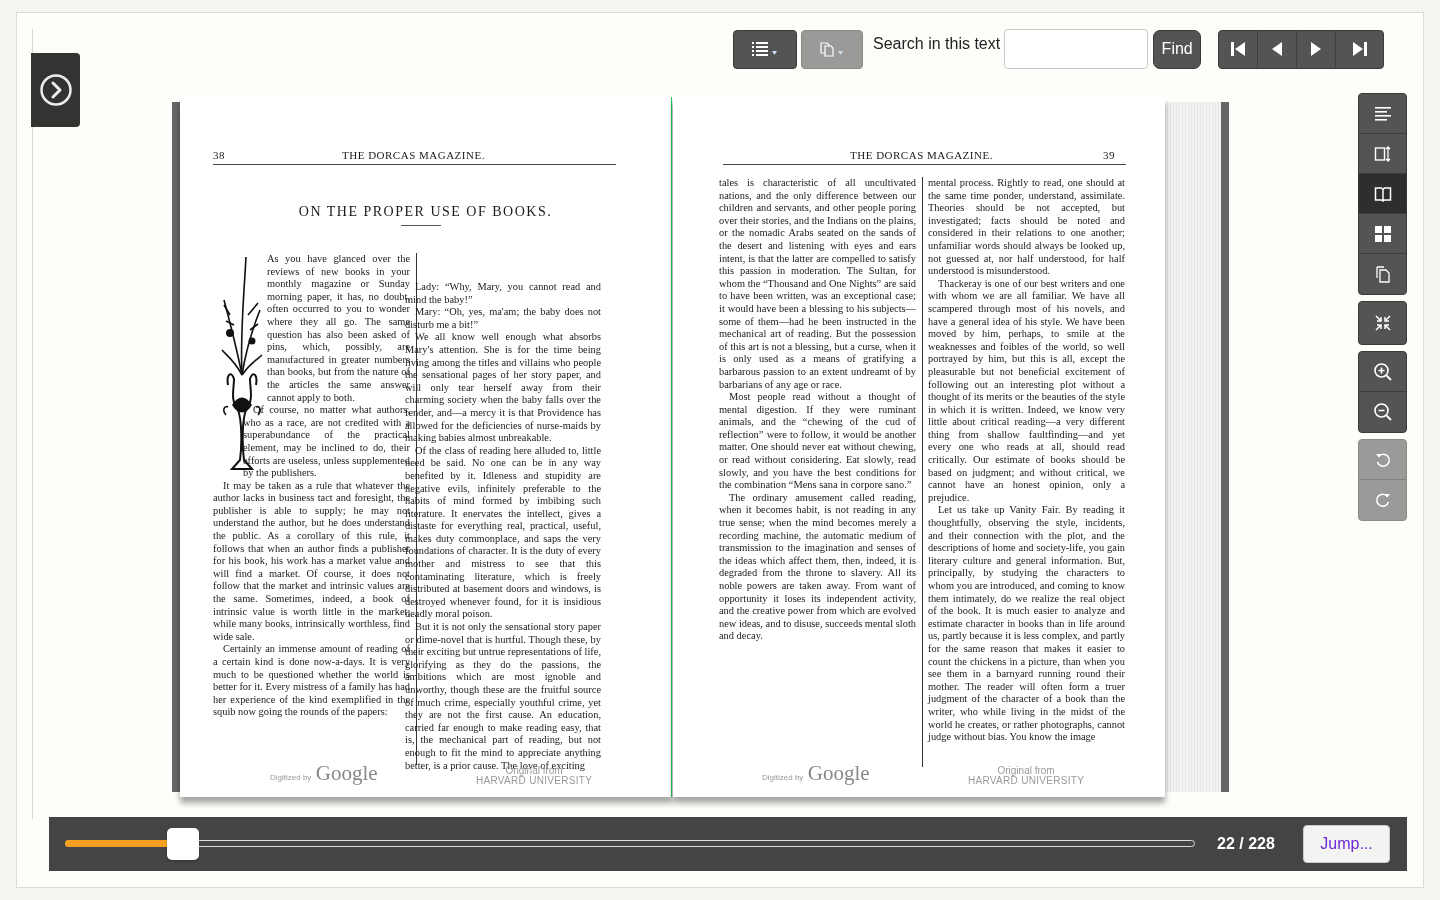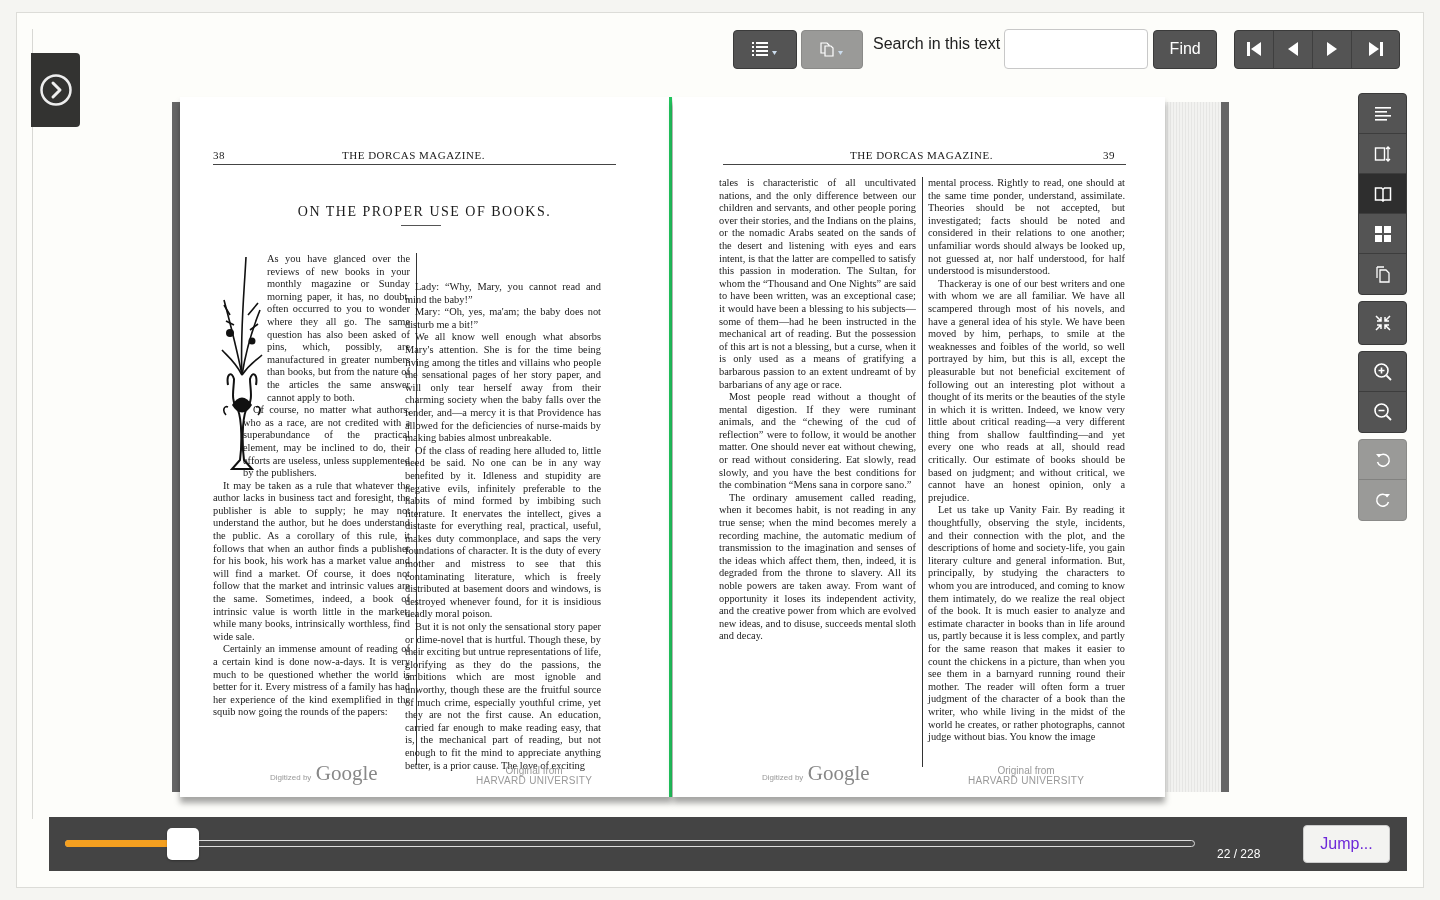--- a/index.html
+++ b/index.html
@@ -8,60 +8,60 @@
   .frame { position: absolute; left: 16px; top: 12px; width: 1408px; height: 876px; background: #fdfdfa; border: 1px solid #dcdcd8; }
   .frame-inner-line { position: absolute; left: 32px; top: 29px; width: 1px; height: 790px; background: #d8d8d4; }
 
   .nav-toggle { position: absolute; left: 31px; top: 53px; width: 49px; height: 74px; background: #333331; border-radius: 0 4px 4px 0; display: flex; align-items: center; justify-content: center; cursor: pointer; }
 
   .toolbar { position: absolute; top: 29px; left: 733px; height: 40px; display: flex; align-items: center; }
   .tb-btn { height: 39px; background: #545454; border: 1px solid #3a3a3a; border-radius: 4px; display: flex; align-items: center; justify-content: center; color: #fff; cursor: pointer; }
   .tb-btn.light { background: #9a9a98; border-color: #8a8a88; }
   .search-label { font-size: 16px; color: #222; margin: 0 4px 11px 6px; white-space: nowrap; }
   .search-input { width: 144px; height: 40px; border: 1px solid #c8c8c8; border-radius: 4px; background: #fff; margin-right: 5px; font-size: 14px; padding: 0 6px; }
-  .find-btn { width: 64px; font-size: 16px; margin-right: 17px; }
+  .find-btn { width: 48px; font-size: 16px; margin-right: 17px; border-radius: 7px; }
   .pager { display: flex; height: 39px; border: 1px solid #3a3a3a; border-radius: 4px; overflow: hidden; background: #545454; }
   .pager .p { width: 39px; height: 100%; display: flex; align-items: center; justify-content: center; border-right: 1px solid #3f3f3f; cursor: pointer; }
   .pager .p:last-child { border-right: none; width: 47px; }
 
   .sidebar { position: absolute; left: 1358px; top: 93px; width: 49px; }
   .sgroup { border: 1px solid #3a3a3a; border-radius: 4px; overflow: hidden; margin-bottom: 6px; background: #545454; }
   .sgroup.light { background: #9a9a98; border-color: #8a8a88; }
   .sbtn { height: 40px; display: flex; align-items: center; justify-content: center; border-bottom: 1px solid #3d3d3d; cursor: pointer; }
   .sbtn:last-child { border-bottom: none; }
   .sbtn.active { background: #2e2e2e; }
   .sgroup.light .sbtn { border-bottom-color: #828280; }
 
   .book { position: absolute; left: 172px; top: 97px; width: 1057px; height: 700px; }
   .book-left-edge { position: absolute; left: 0; top: 5px; width: 8px; height: 690px; background: #666; }
   .book-right-edge { position: absolute; left: 1049px; top: 5px; width: 8px; height: 690px; background: #666; }
   .page-stack { position: absolute; left: 993px; top: 5px; width: 57px; height: 690px; background: repeating-linear-gradient(90deg, #f2f2f0 0px, #f2f2f0 2px, #e6e6e4 2px, #e6e6e4 3px); }
   .page { position: absolute; top: 0; height: 700px; background: #fff; box-shadow: 0 6px 6px rgba(0,0,0,0.35); overflow: hidden; font-family: "Liberation Serif", serif; color: #1a1a1a; }
-  .page.left { left: 8px; width: 492px; border-right: 3px solid #22c55e; }
+  .page.left { left: 8px; width: 492px; border-right: 1px solid #22c55e; }
   .page.right { left: 501px; width: 492px; }
   .runhead { position: absolute; top: 52px; font-size: 11px; letter-spacing: 0.5px; }
   .rule { position: absolute; top: 67px; height: 1px; background: #444; }
   .title { position: absolute; top: 107px; left: 0; width: 100%; text-align: center; font-size: 14px; letter-spacing: 1.5px; }
   .title-rule { position: absolute; top: 128px; left: 221px; width: 40px; height: 1px; background: #555; }
   .col { position: absolute; font-size: 10.4px; line-height: 12.6px; text-align: justify; hyphens: auto; }
   .col p { text-indent: 10px; }
   .col p.noind { text-indent: 0; }
   .col-divider { position: absolute; width: 1px; background: #333; }
   .vase { position: absolute; left: 40px; top: 158px; }
   .footer { position: absolute; top: 664px; font-family: "Liberation Sans", sans-serif; color: #999; }
   .dig { font-size: 8px; }
   .goog { font-size: 21px; font-family: "Liberation Serif", serif; color: #888; }
   .orig { text-align: center; font-size: 10px; line-height: 9px; }
   .harv { font-size: 10px; letter-spacing: 0.3px; }
 
   .bottom-bar { position: absolute; left: 49px; top: 817px; width: 1358px; height: 54px; background: #444; }
   .track { position: absolute; left: 16px; top: 23px; width: 1130px; height: 7px; border: 1px solid #ddd; border-radius: 4px; }
   .track-fill { position: absolute; left: 16px; top: 23px; width: 118px; height: 7px; background: #f5a020; border-radius: 4px 0 0 4px; }
   .thumb { position: absolute; left: 118px; top: 11px; width: 32px; height: 32px; background: #fff; border-radius: 5px; cursor: pointer; box-shadow: 0 1px 2px rgba(0,0,0,0.3); }
-  .page-count { position: absolute; left: 1168px; top: 30px; color: #fff; font-size: 12px; font-weight: normal; }
+  .page-count { position: absolute; left: 1168px; top: 18px; color: #fff; font-size: 16px; font-weight: bold; }
   .jump-btn { position: absolute; left: 1254px; top: 8px; width: 87px; height: 38px; background: #f3f3f1; border: 1px solid #ccc; border-radius: 4px; font-size: 16px; color: #6d28d9; display: flex; align-items: center; justify-content: center; cursor: pointer; }
 </style>
 </head>
 <body>
 
 <div class="frame"></div>
 <div class="frame-inner-line"></div>
 
 <div class="nav-toggle">
   <svg width="34" height="34" viewBox="0 0 34 34">

